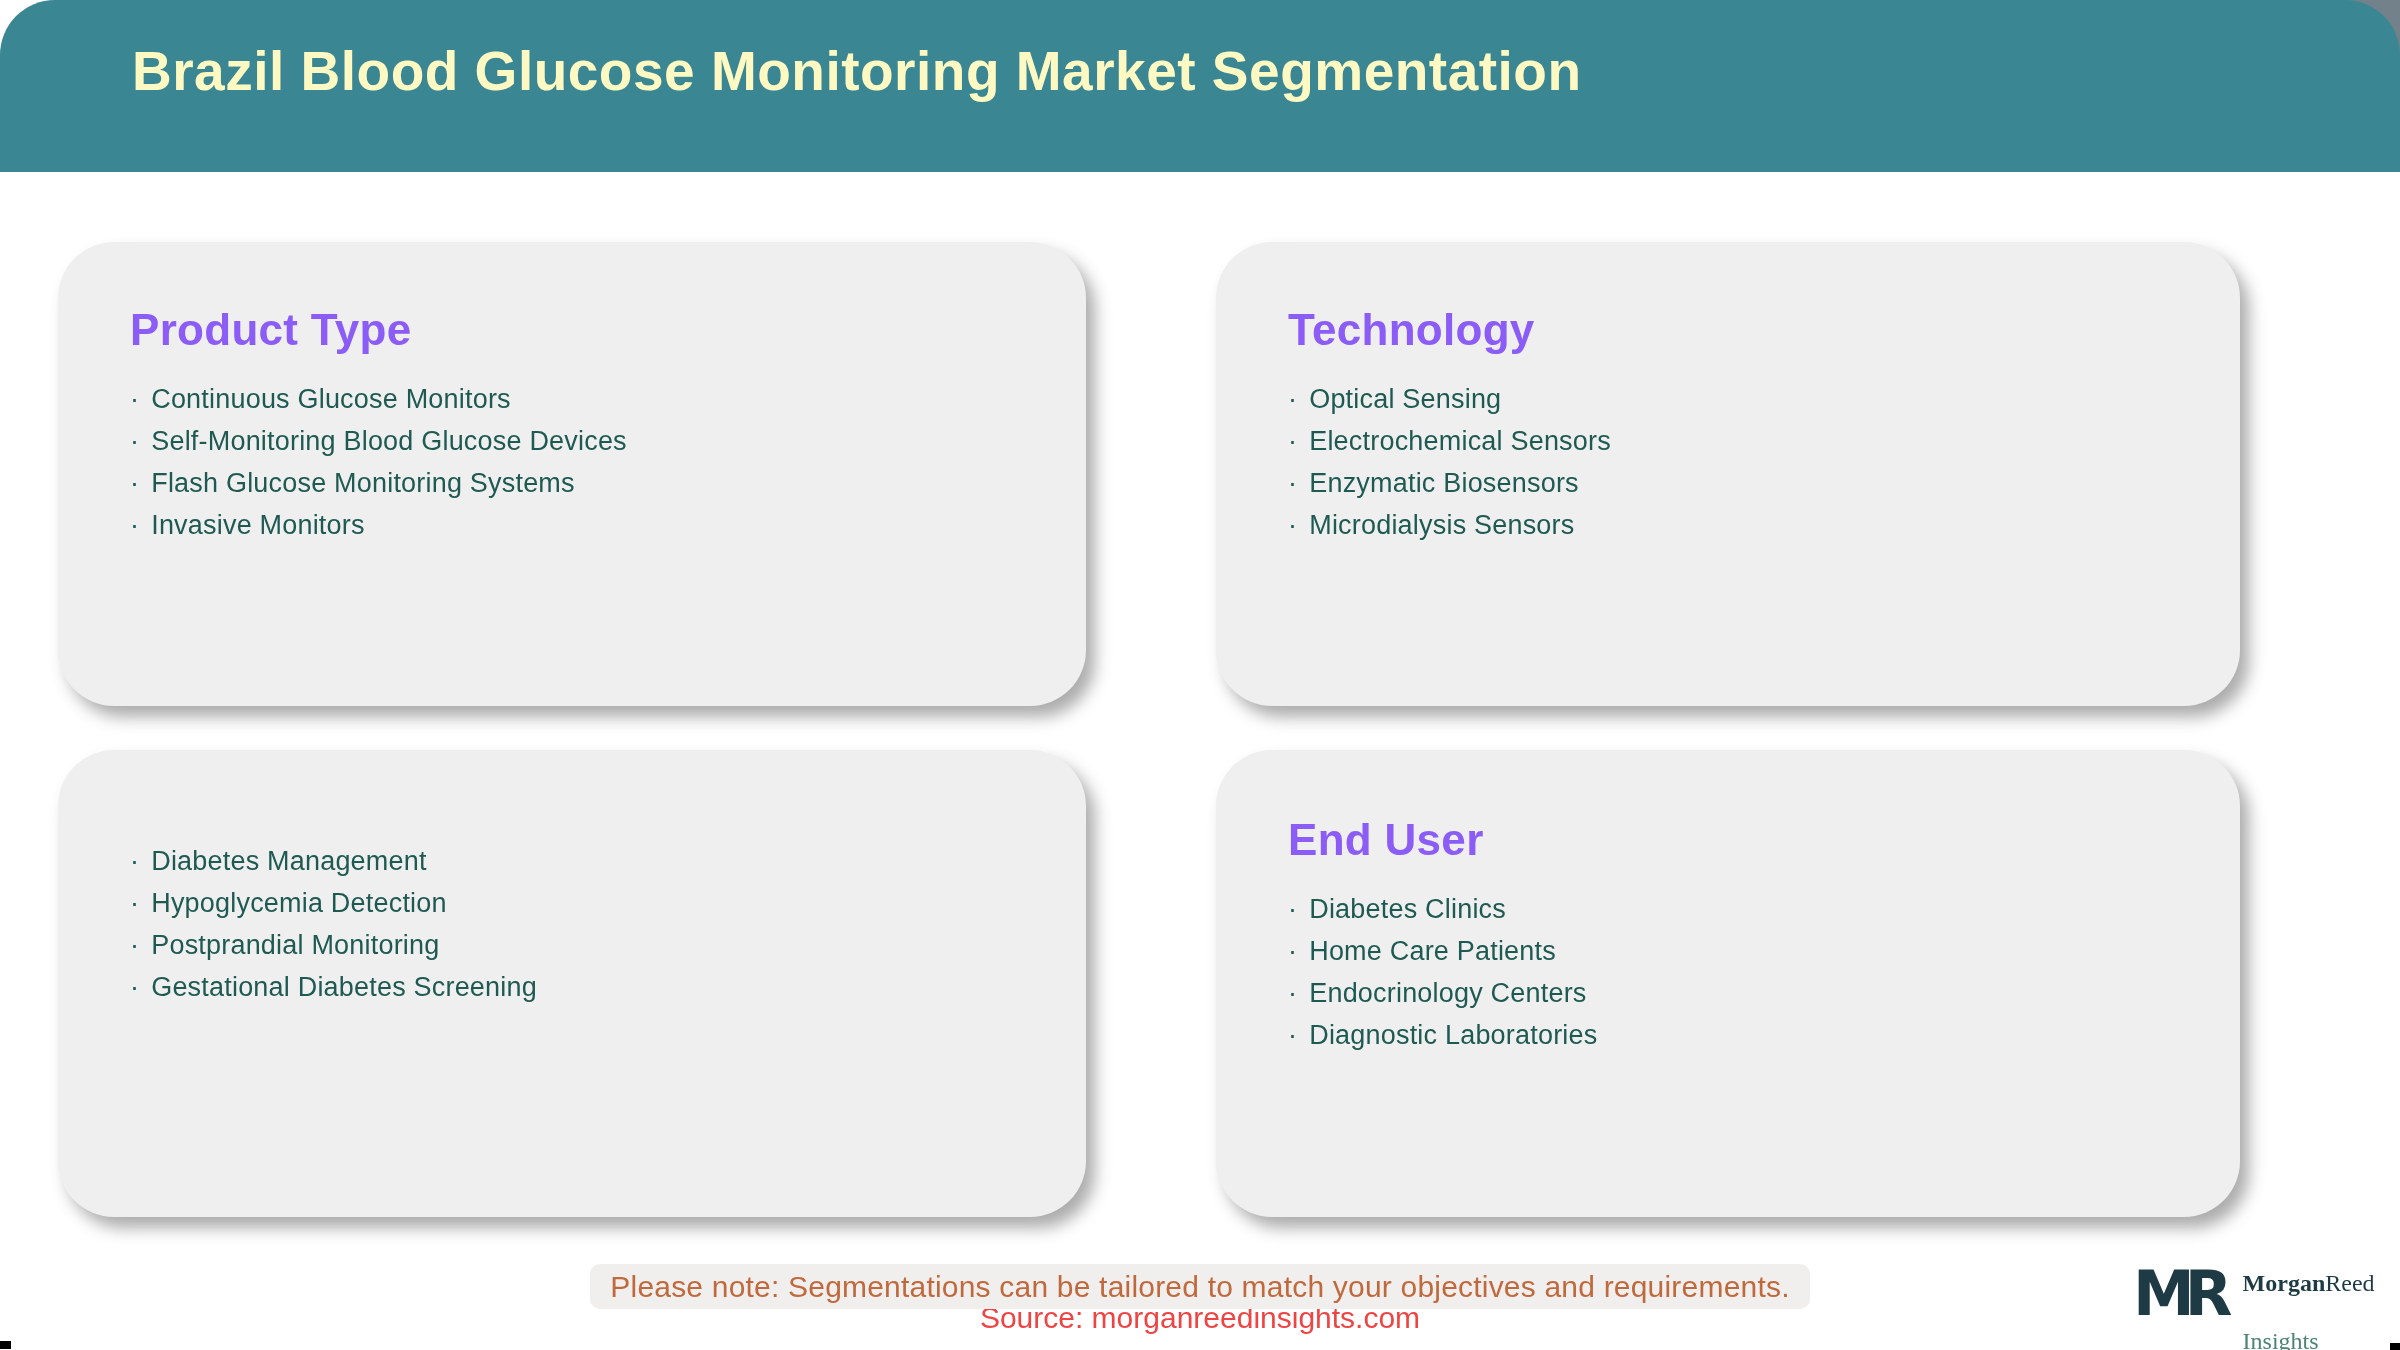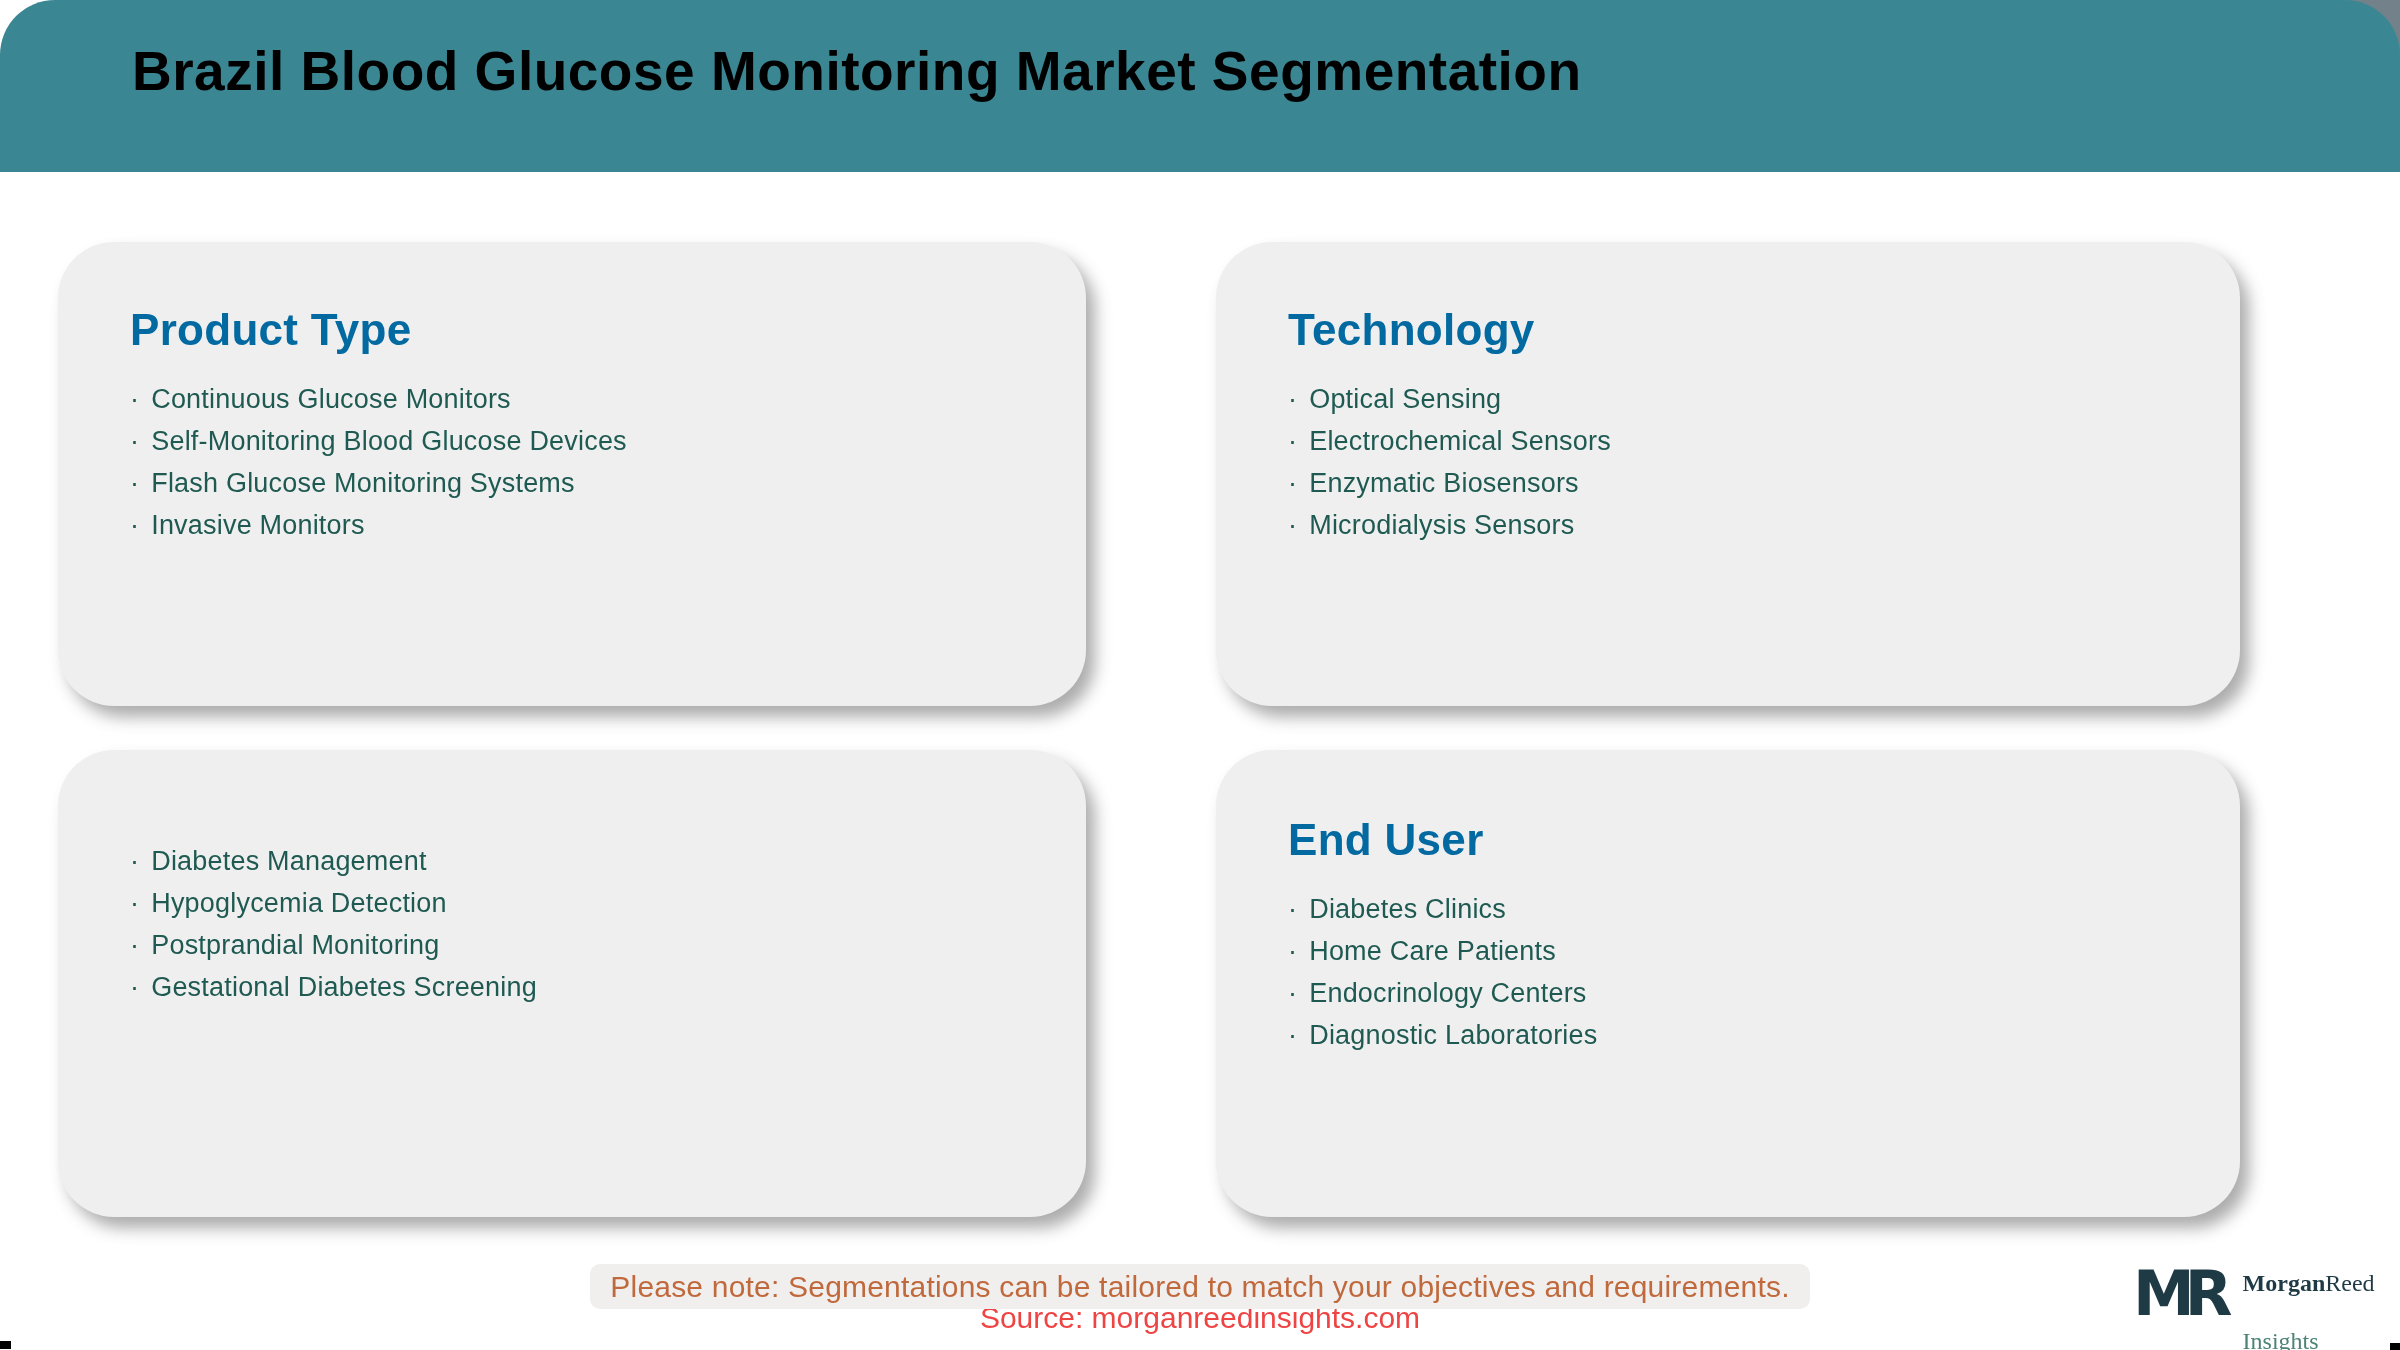--- a/index.html
+++ b/index.html
@@ -13,36 +13,36 @@
   .corner-gray{position:absolute;top:0;right:0;width:82px;height:82px;background:#72818A;z-index:0;}
 
   
   .header{
     position:absolute;top:0;left:0;width:2400px;height:172px;
     background:#3A8793;border-radius:55px 55px 0 0;z-index:1;
     display:flex;align-items:center;
   }
   .header h1{
     margin:0 0 0 132px;transform:translateY(-15px);
-    color:#000000;font-size:55px;font-weight:bold;letter-spacing:0.5px;
+    color:#fef9c3;font-size:55px;font-weight:bold;letter-spacing:0.5px;
   }
 
   
   .card{
     position:absolute;background:#EFEFEF;border-radius:56px;
     box-shadow:9px 11px 16px rgba(70,70,70,0.45);
     box-sizing:border-box;padding:64px 40px 0 72px;
   }
   .card.c1{left:58px;  top:242px; width:1028px; height:464px;}
   .card.c2{left:1216px;top:242px; width:1024px; height:464px;}
   .card.c3{left:58px;  top:750px; width:1028px; height:467px; padding-top:66px;}
   .card.c4{left:1216px;top:750px; width:1024px; height:467px; padding-top:66px;}
 
   .card h2{
-    margin:0;color:#0369a1;font-size:44px;font-weight:bold;letter-spacing:0.3px;
+    margin:0;color:#8b5cf6;font-size:44px;font-weight:bold;letter-spacing:0.3px;
     line-height:48px;
   }
   .card ul{
     list-style:none;margin:24px 0 0 0;padding:0;
   }
   .card li{
     color:#1F5A52;font-size:27px;line-height:42px;letter-spacing:0.2px;
   }
   .card li::before{content:"·";margin-right:12px;}
 

